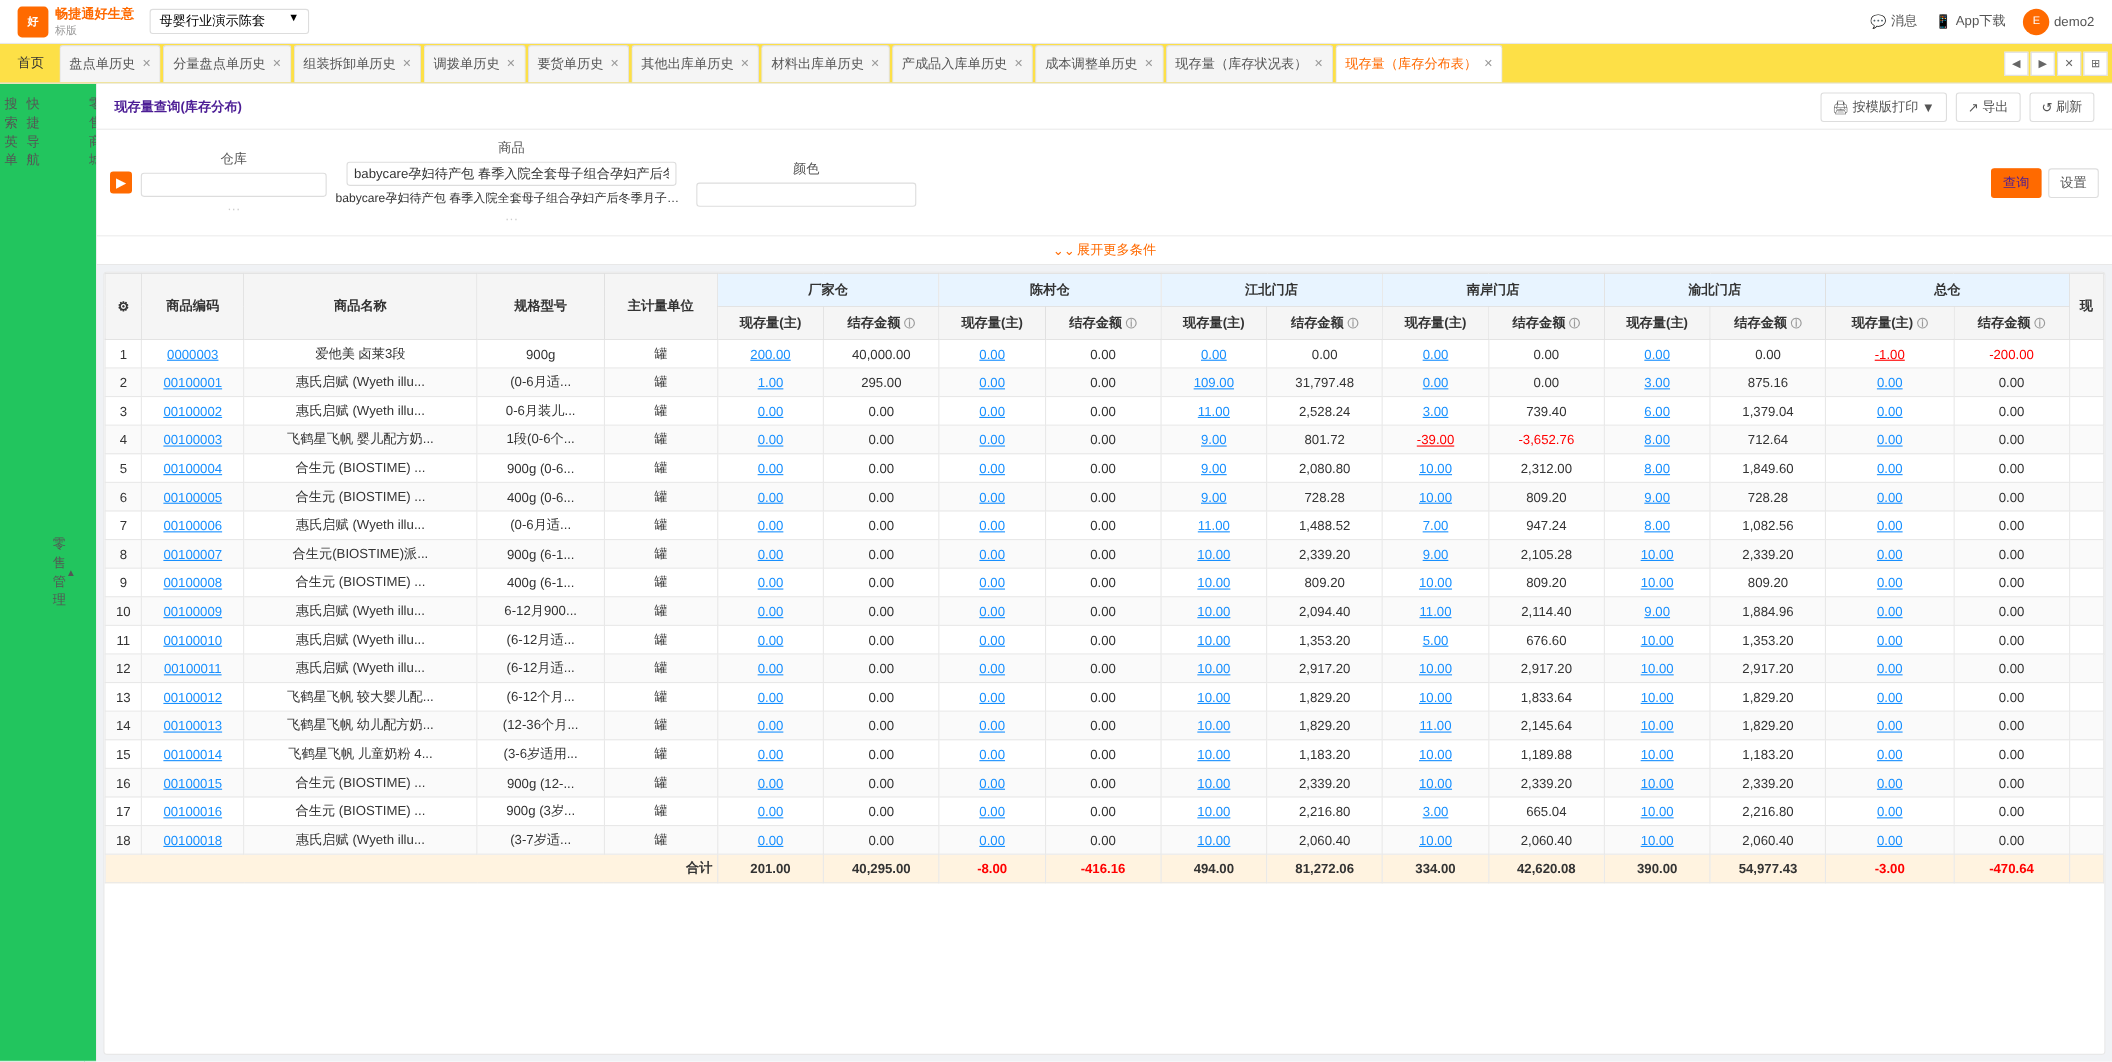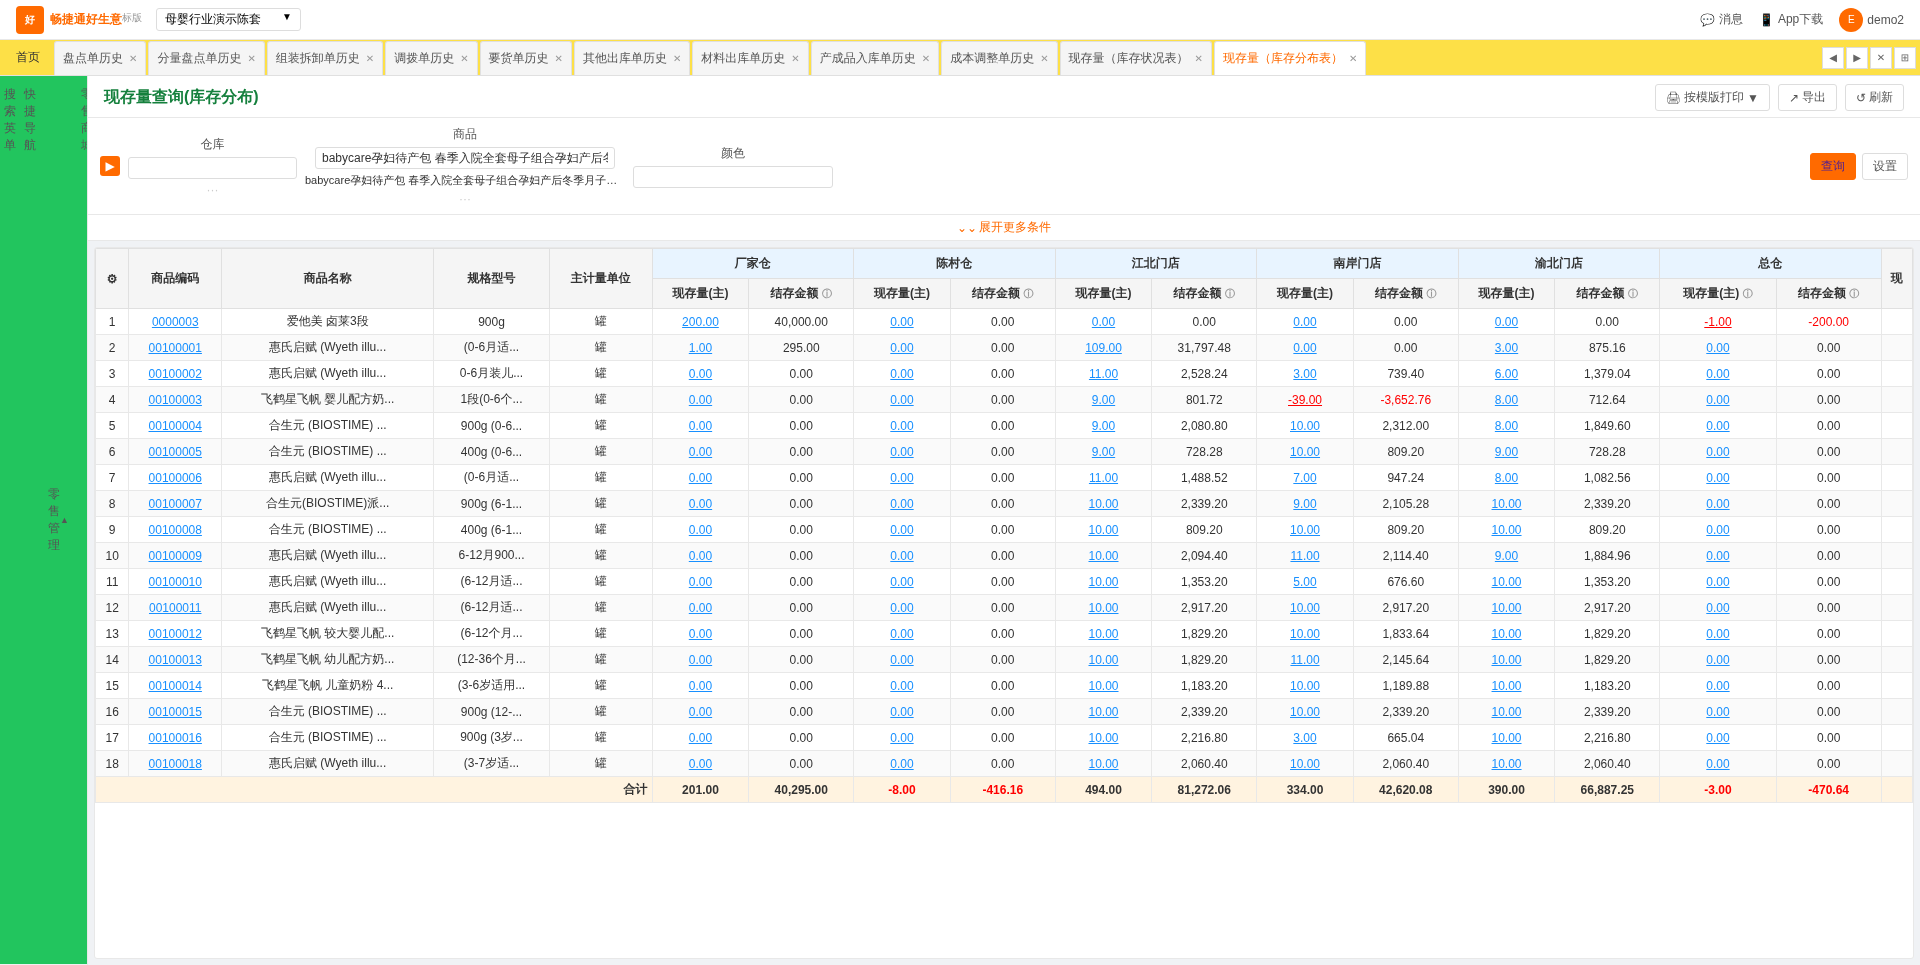--- a/index.html
+++ b/index.html
@@ -53,21 +53,21 @@
 
     
     .content { flex: 1; display: flex; flex-direction: column; overflow: hidden; background: #f0f2f5; }
 
     
     .page-header {
       background: #fff; padding: 8px 16px 6px;
       border-bottom: 1px solid #e8e8e8;
       display: flex; align-items: center; justify-content: space-between;
     }
-    .page-title { font-size: 16px; font-weight: bold; color: #15803d; }
+    .page-title { font-size: 12px; font-weight: bold; color: #4c1d95; }
     .page-actions { display: flex; align-items: center; gap: 8px; }
     .btn-action {
       display: flex; align-items: center; gap: 3px;
       padding: 4px 10px; border: 1px solid #ddd; background: #fff;
       cursor: pointer; color: #555; border-radius: 3px; font-size: 12px;
     }
     .btn-primary { background: #ff6a00; color: #4c1d95; border-color: #ff6a00; border-radius: 3px; }
 
     
     .filter-area {
@@ -101,21 +101,21 @@
     .total-row td { background: #fff3e0 !important; font-weight: bold; }
     .info-icon { color: #999; font-size: 10px; cursor: pointer; }
     th.group-header { background: #e8f4ff; }
   </style>
 </head>
 <body>
 
 <div class="top-bar">
   <div class="logo-area">
     <div class="logo-icon">好</div>
-    <div style="display:flex;flex-direction:row">
+    <div style="display:flex;flex-direction:column">
       <span style="font-size:12px;font-weight:bold;color:#ff6a00;">畅捷通好生意</span>
       <span style="font-size:10px;color:#999;">标版</span>
     </div>
     <div style="display:flex;align-items:flex-start;gap:21px;margin-left:8px;border:1px solid #ddd;border-radius:3px;padding:2px 8px;cursor:pointer">
       <span>母婴行业演示陈套</span>
       <span style="font-size:10px;">▼</span>
     </div>
   </div>
   <div class="top-right">
     <div class="top-right-item">
@@ -670,21 +670,21 @@
               <td colspan="5" style="text-align: right; font-weight: bold;">合计</td>
               <td>201.00</td>
               <td>40,295.00</td>
               <td class="td-red">-8.00</td>
               <td class="td-red">-416.16</td>
               <td>494.00</td>
               <td>81,272.06</td>
               <td>334.00</td>
               <td>42,620.08</td>
               <td>390.00</td>
-              <td>66,887.25</td>
+              <td>54,977.43</td>
               <td class="td-red">-3.00</td>
               <td class="td-red">-470.64</td>
               <td></td>
             </tr>
           </tbody>
       </table>
     </div>
 
   </div>
 </div>

